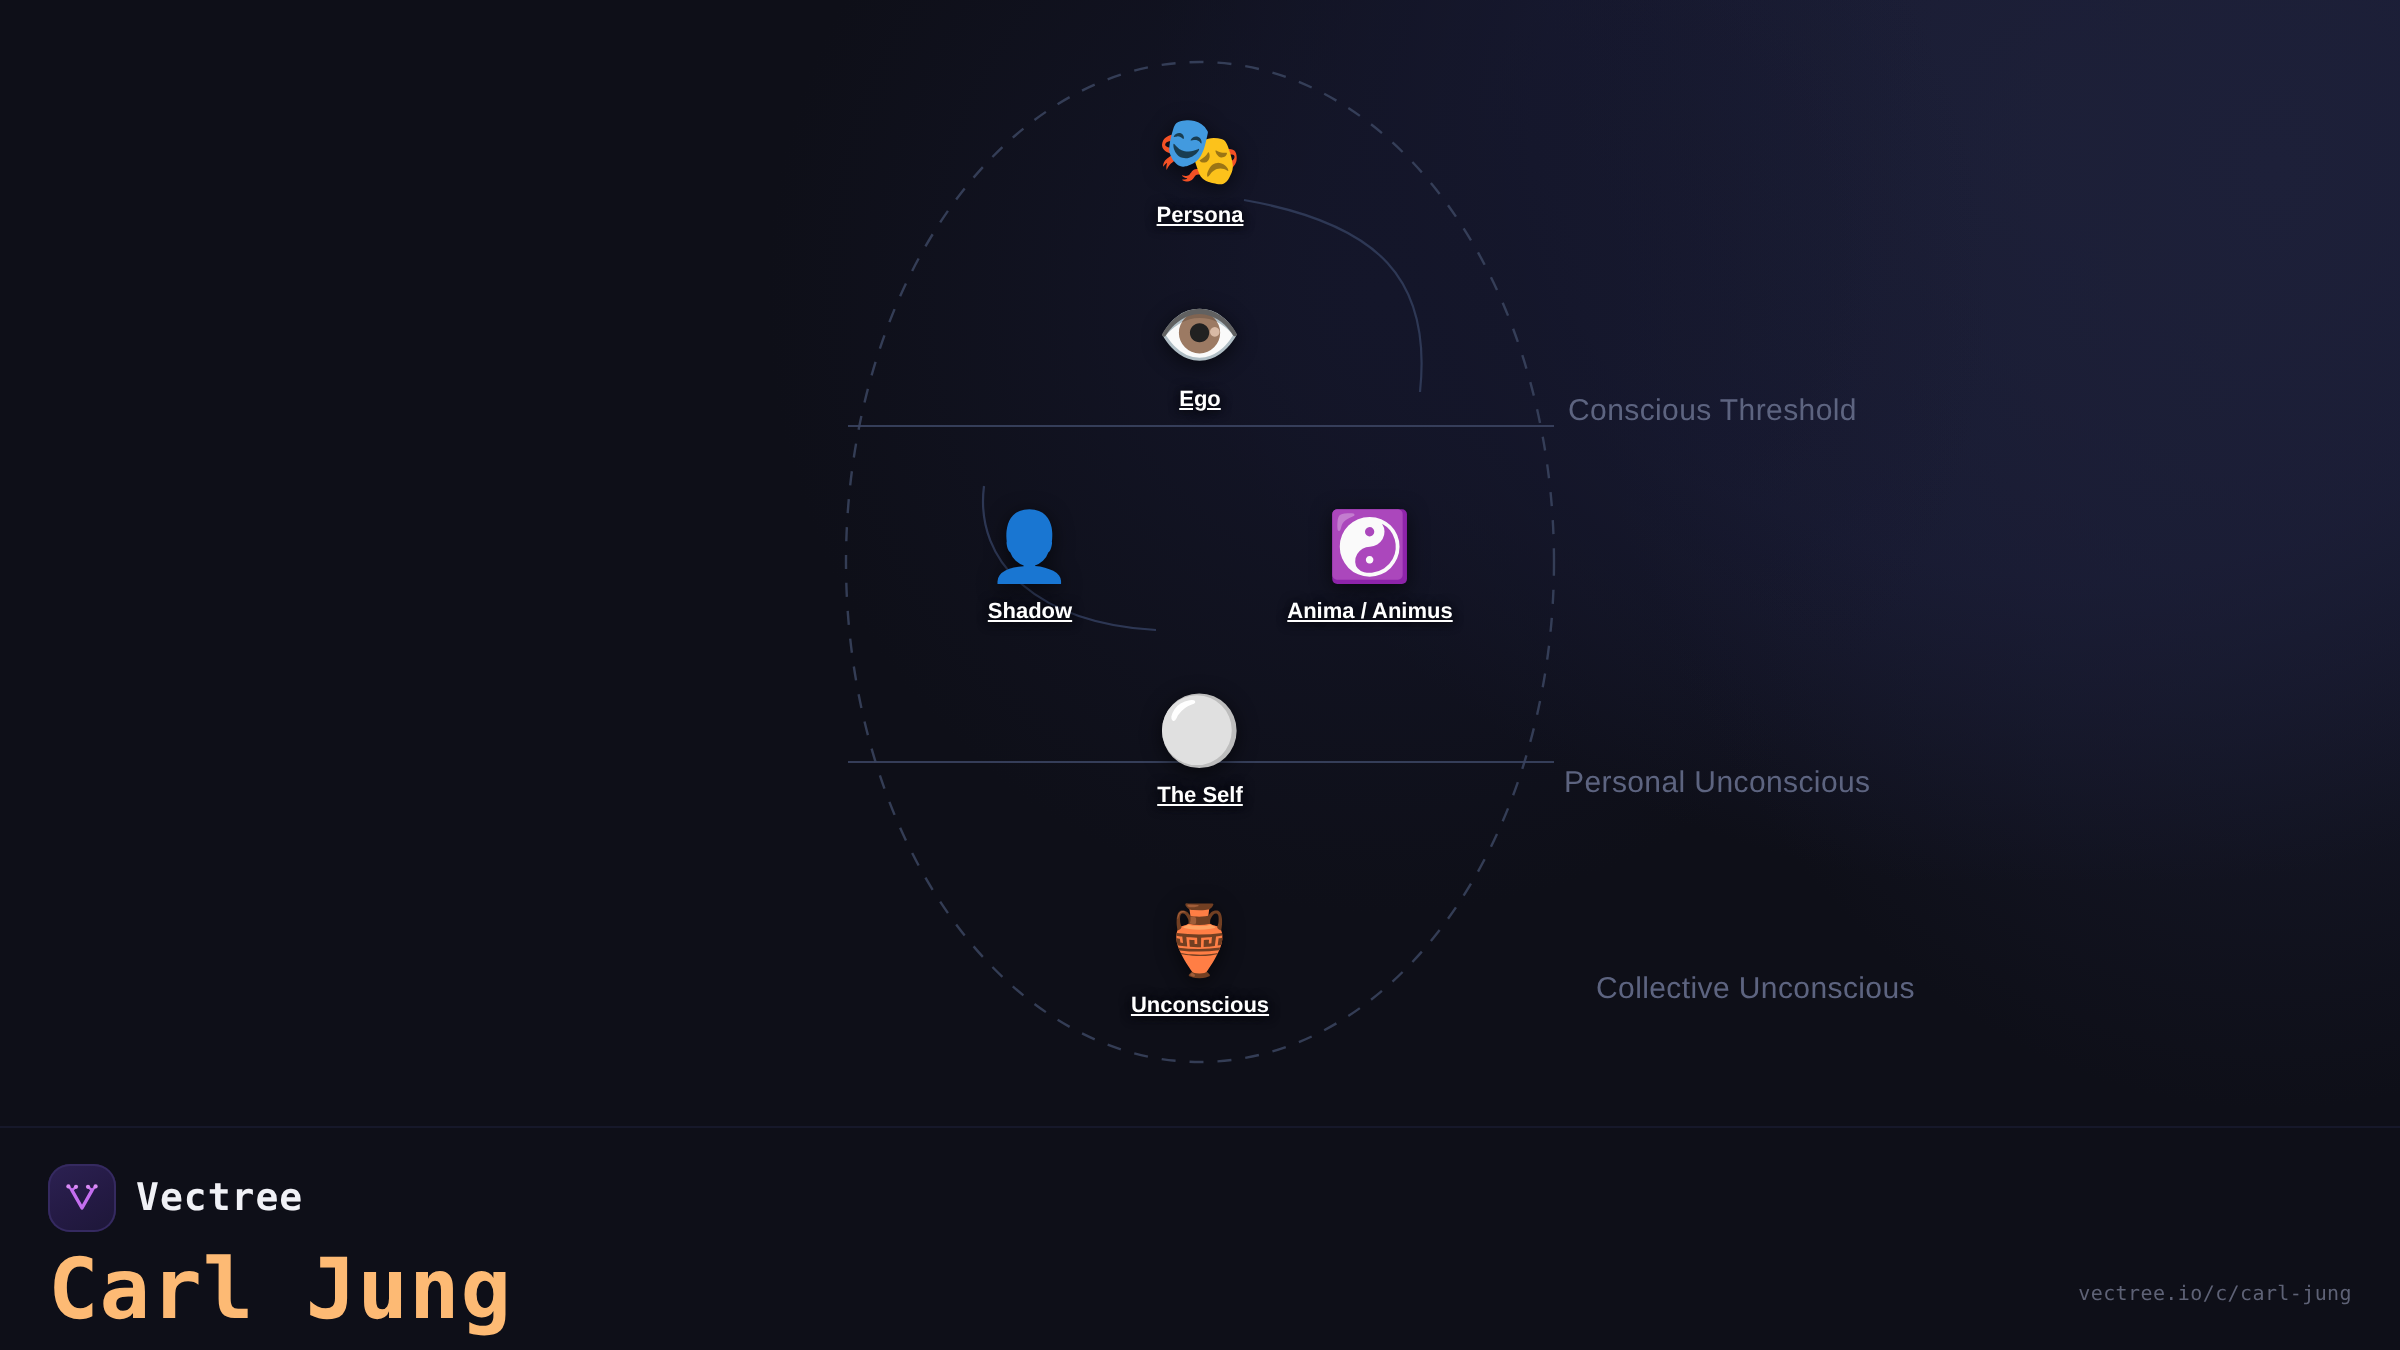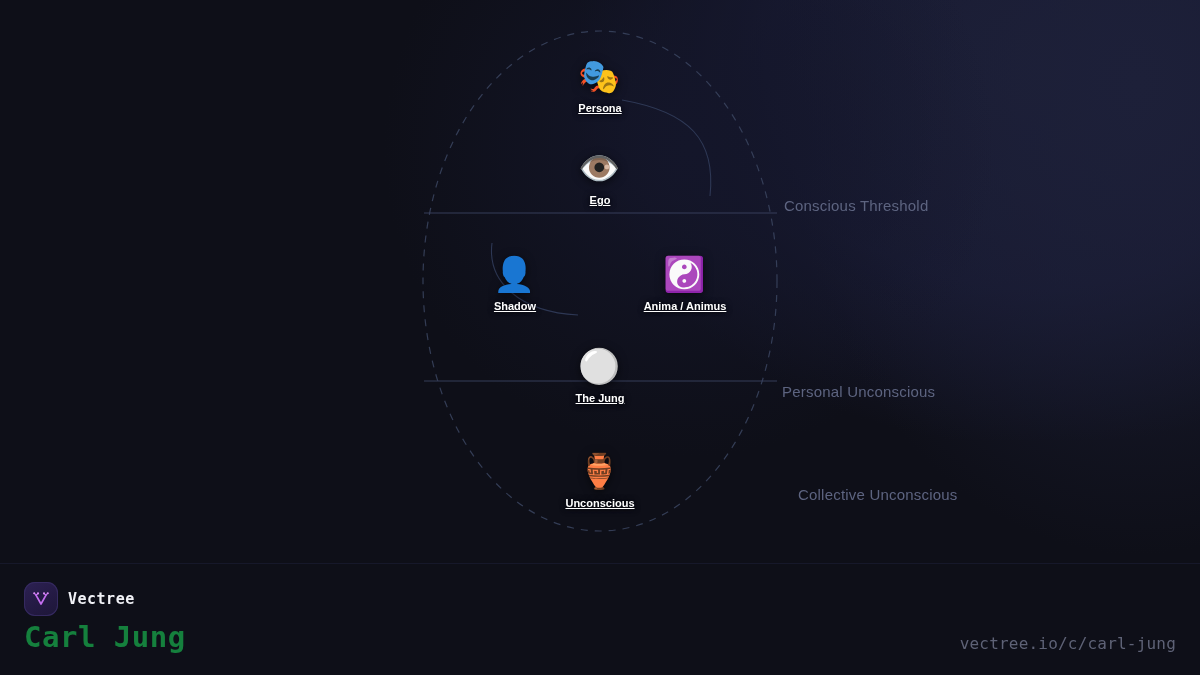--- a/index.html
+++ b/index.html
@@ -102,39 +102,39 @@
   }
   .brand-logo {
     width:34px; height:34px;
     border-radius:11px;
     background:linear-gradient(150deg,#2c2152 0%,#241a44 55%,#1d1738 100%);
     display:flex; align-items:center; justify-content:center;
     box-shadow:0 0 0 1px #352a60 inset;
   }
   .brand-name {
     font-family:"DejaVu Sans Mono", monospace;
-    font-size:15px;
+    font-size:19px;
     font-weight:bold;
     color:#f0f1f6;
     letter-spacing:0.5px;
   }
   .page-title {
     position:absolute;
     left:24px; top:56px;
     font-family:"DejaVu Sans Mono", monospace;
-    font-size:29px;
+    font-size:42px;
     font-weight:bold;
-    color:#15803d;
+    color:#fdba74;
     letter-spacing:0.5px;
   }
   .page-url {
     position:absolute;
     right:24px; bottom:22px;
     font-family:"DejaVu Sans Mono", monospace;
-    font-size:16px;
+    font-size:10px;
     color:#5e6276;
     letter-spacing:0.2px;
   }
 </style>
 </head>
 <body>
 
 <div id="app">
 
   <div class="bg-glow-a"></div>
@@ -174,21 +174,21 @@
       <div class="node-label">Shadow</div>
     </div>
 
     <div class="node" style="left:685px; top:283px;">
       <div class="node-icon">☯️</div>
       <div class="node-label">Anima / Animus</div>
     </div>
 
     <div class="node" style="left:600px; top:375px;">
       <div class="node-icon">⚪</div>
-      <div class="node-label">The Jung</div>
+      <div class="node-label">The Self</div>
     </div>
 
     <div class="node" style="left:600px; top:480px;">
       <div class="node-icon">🏺</div>
       <div class="node-label">Unconscious</div>
     </div>
 
   </div>
 
   <div class="footer">

